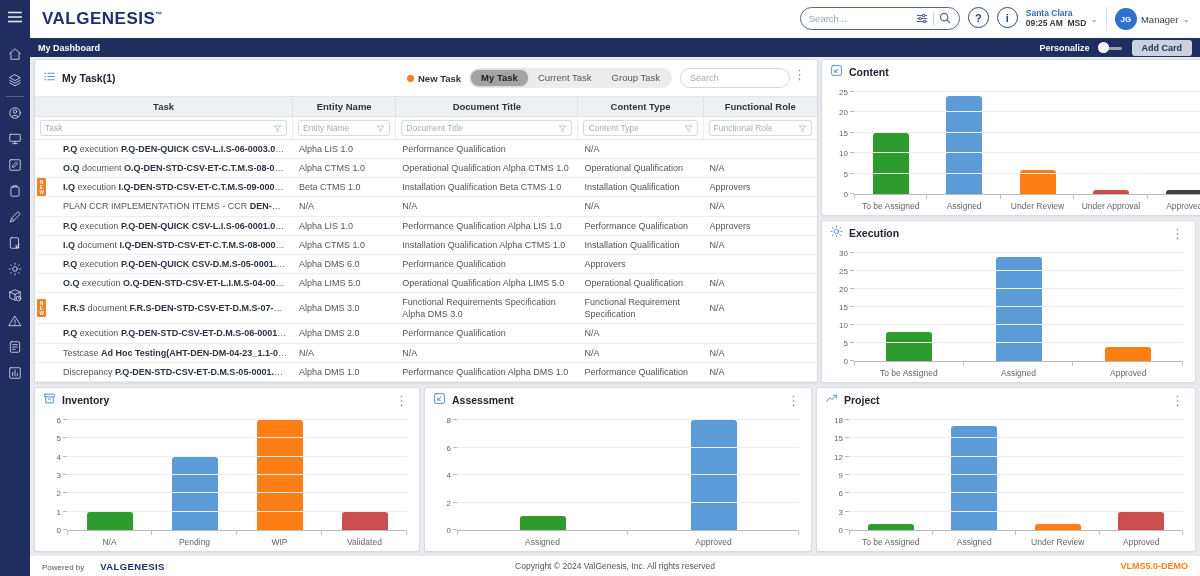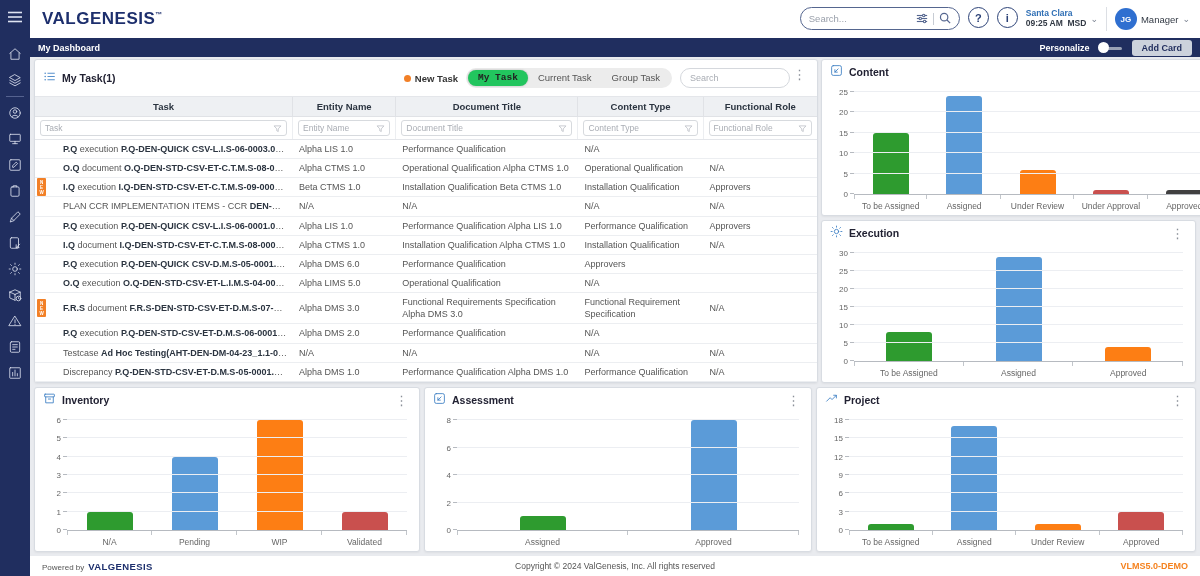--- a/index.html
+++ b/index.html
@@ -51,21 +51,21 @@
   .kebab { margin-left:auto; color:#8a8f98; font-size:13px; line-height:1; cursor:pointer; padding:0 3px; }
   .p-icon svg { stroke:#3d7fc4; fill:none; stroke-width:1.6; stroke-linecap:round; stroke-linejoin:round; }
 
   
   #task-panel { left:4px; top:2px; width:784px; height:324px; }
   #task-panel .panel-header { height:36px; }
   .newtask-leg { display:flex; align-items:center; gap:4px; font-size:9.5px; font-weight:bold; color:#333; }
   .dot-orange { width:7px; height:7px; border-radius:50%; background:#f28027; }
   .tabgroup { display:flex; background:#ececec; border-radius:12px; padding:2px; margin-left:8px; }
   .tab { font-size:9.5px; color:#555; padding:2px 10px; border-radius:10px; cursor:pointer; white-space:nowrap; }
-  .tab.active { background:#22c55e; color:#222; font-weight:bold; box-shadow:0 0 2px rgba(0,0,0,.25);font-family:Liberation Mono, monospace; }
+  .tab.active { background:#a3a3a3; color:#222; font-weight:bold; box-shadow:0 0 2px rgba(0,0,0,.25); }
   .task-search { width:110px; height:20px; border:1px solid #d5d8dd; border-radius:11px; padding:0 9px; font-size:9px; color:#333; outline:none; margin-left:8px; font-family:"Liberation Sans",sans-serif; }
   .task-search::placeholder { color:#a9adb4; }
 
   .ttable { flex:1; display:flex; flex-direction:column; overflow:hidden; border-top:1px solid #e4e6ea; }
   .trow { display:grid; grid-template-columns:33% 13.2% 23.3% 16% 14.5%; }
   .thead { background:#eef0f3; border-bottom:1px solid #e0e2e6; }
   .th { font-size:9.5px; font-weight:bold; color:#2b3440; text-align:center; padding:4px 4px; border-right:1px solid #e0e2e6; }
   .th:last-child { border-right:none; }
   .frow { border-bottom:1px solid #e4e6ea; }
   .fcell { padding:3px 5px; border-right:1px solid #eceef1; }
@@ -95,21 +95,21 @@
   .slots { position:absolute; left:0; right:0; top:0; bottom:0; display:flex; align-items:flex-end; }
   .slot { flex:1; position:relative; height:100%; display:flex; align-items:flex-end; justify-content:center; }
   .slot::after { content:""; position:absolute; right:0; bottom:-5px; width:1px; height:4px; background:#c2c6cb; }
   .slots::before { content:""; position:absolute; left:0; bottom:-5px; width:1px; height:4px; background:#c2c6cb; }
   .bar { border-radius:3px 3px 0 0; }
   .xrow { position:absolute; left:0; right:0; bottom:0; height:13px; display:flex; }
   .xlab { flex:1; text-align:center; font-size:8.5px; color:#666; padding-top:3px; white-space:nowrap; overflow:hidden; }
 
   
   #footer { position:absolute; left:30px; top:556px; width:1170px; height:20px; background:#fff; display:flex; align-items:center; padding:0 12px; }
-  .foot-left { display:flex; align-items:baseline; gap:4px; }
+  .foot-left { display:flex; align-items:baseline; gap:16px; }
   .foot-pow { font-size:8px; color:#555; }
   .foot-logo { font-size:9.5px; font-weight:bold; color:#1d2f6d; letter-spacing:.4px; }
   .foot-center { position:absolute; left:0; right:0; text-align:center; font-size:8.5px; color:#555; pointer-events:none; }
   .foot-right { margin-left:auto; font-size:9px; font-weight:bold; color:#f5821f; }
 </style>
 </head>
 <body>
 
 <div id="app">
 
@@ -371,20 +371,21 @@
             </div>
             <div class="trow drow">
               <div class="cell task"><span class="seg-b">P.Q</span><span class="seg-n"> execution </span><span class="seg-b">P.Q-DEN-QUICK CSV-D.M.S-05-0001.01-E-0...</span></div>
               <div class="cell">Alpha DMS 6.0</div>
               <div class="cell">Performance Qualification</div>
               <div class="cell">Approvers</div>
             </div>
             <div class="trow drow">
               <div class="cell task"><span class="seg-b">O.Q</span><span class="seg-n"> execution </span><span class="seg-b">O.Q-DEN-STD-CSV-ET-L.I.M.S-04-0001.01-...</span></div>
               <div class="cell">Alpha LIMS 5.0</div>
+              <div class="cell">Operational Qualification Alpha LIMS 5.0</div>
               <div class="cell">Operational Qualification</div>
               <div class="cell">N/A</div>
             </div>
             <div class="trow drow">
               <span class="new-ribbon">NEW</span>
               <div class="cell task"><span class="seg-b">F.R.S</span><span class="seg-n"> document </span><span class="seg-b">F.R.S-DEN-STD-CSV-ET-D.M.S-07-0001.0...</span></div>
               <div class="cell">Alpha DMS 3.0</div>
               <div class="cell">Functional Requirements Specification Alpha DMS 3.0</div>
               <div class="cell">Functional Requirement Specification</div>
               <div class="cell">N/A</div>

